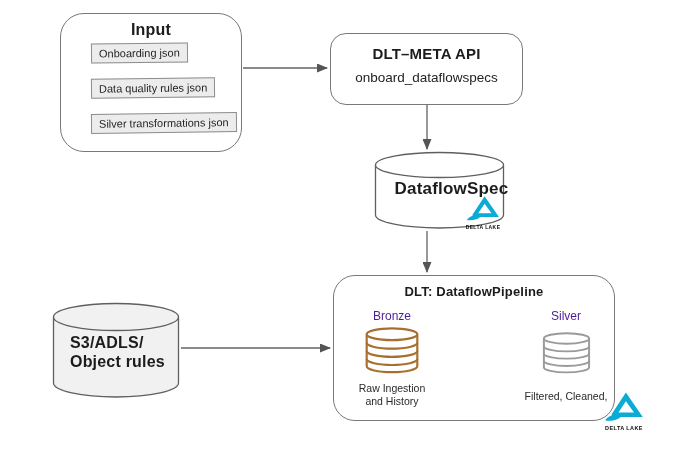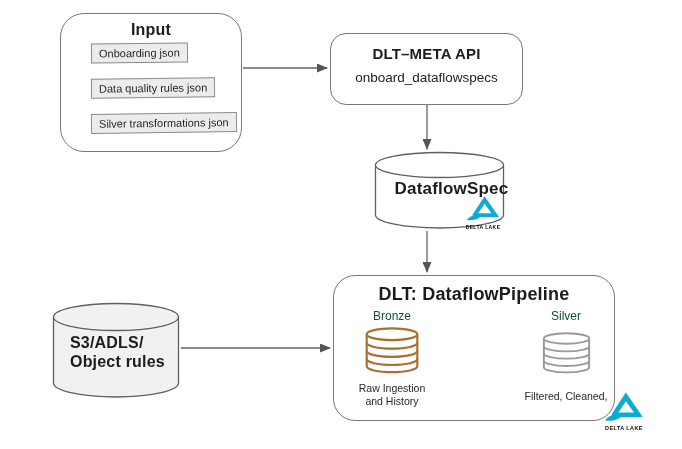--- a/index.html
+++ b/index.html
@@ -30,25 +30,25 @@
 
   
   .cyl { position:absolute; }
   .dataflowspec { left:352px; top:151px; width:155px; height:80px;margin-left:22px; }
   .dataflowspec .cyl-label { position:absolute; left:0; top:28px; width:100%; text-align:center; font-weight:bold; font-size:17px; letter-spacing:.2px; }
   .object-store { left:52px; top:302px; width:128px; height:98px; }
   .object-store .cyl-label { position:absolute; left:18px; top:31px; font-weight:bold; font-size:16px; line-height:19px; letter-spacing:.2px; }
 
   
   .pipeline-box { left:333px; top:275px; width:282px; height:146px; border-radius:22px; }
-  .pipeline-title { text-align:center; font-weight:bold; font-size:18px; margin-top:8px; letter-spacing:.2px; }
+  .pipeline-title { text-align:center; font-weight:bold; font-size:13px; margin-top:8px; letter-spacing:.2px; }
   .medallion-col { position:absolute; text-align:center; }
   .bronze-col { left:13px; top:33px; width:90px; }
   .silver-col { left:168px; top:33px; width:128px; }
-  .medallion-label { font-size:12px; color:#14532d; }
+  .medallion-label { font-size:12px; color:#4c1d95; }
   .medallion-col svg { display:block; margin:4px auto 0; }
   .silver-col svg { margin-top:9px; }
   .medallion-caption { font-size:10.5px; line-height:13px; margin-top:8px; color:#2a2a2a; }
   .silver-col .medallion-caption { margin-top:16px; }
 
   
   .delta-badge { position:absolute; text-align:center; z-index:5; }
   .delta-badge svg { display:block; margin:0 auto; }
   .badge-1 { left:457px; top:195px; width:52px; }
   .badge-2 { left:592px; top:391px; width:64px; }

